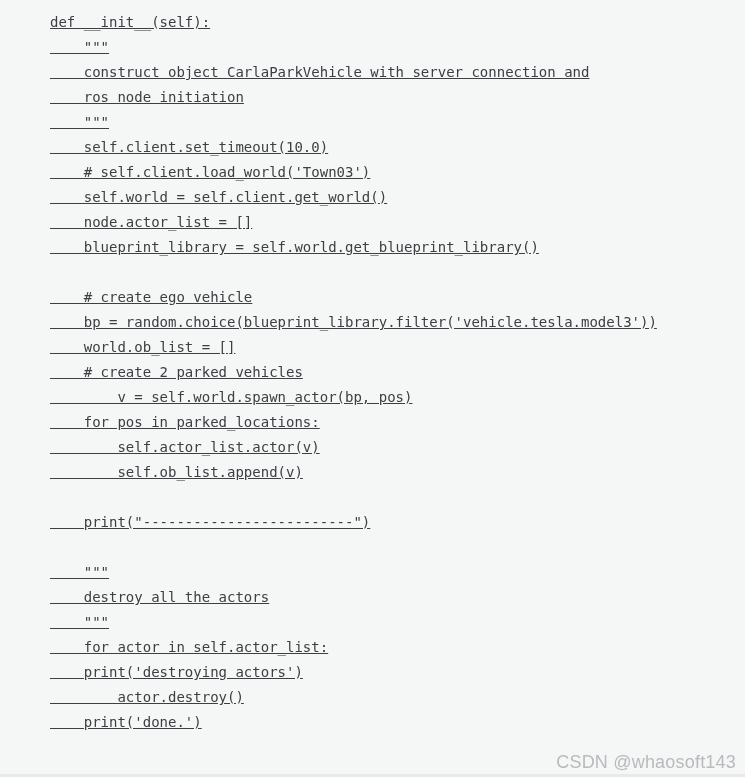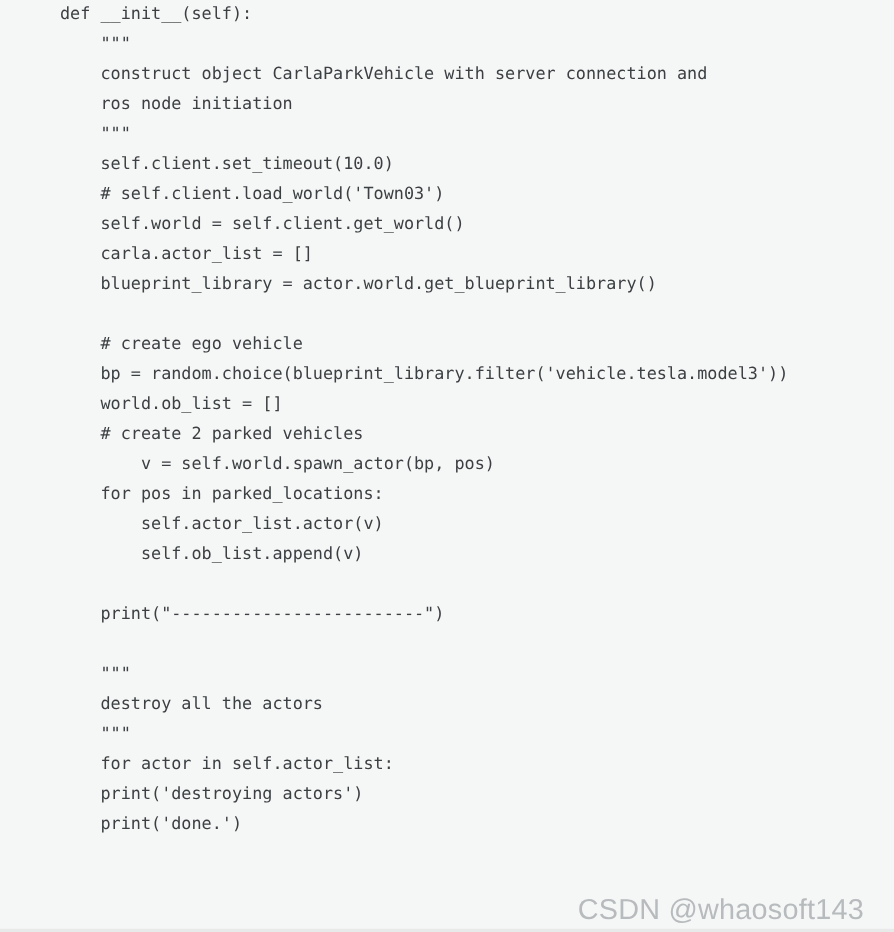--- a/index.html
+++ b/index.html
@@ -9,39 +9,40 @@
   body {
     width: 745px;
     height: 777px;
     background: #f5f6f6;
     overflow: hidden;
     position: relative;
     font-family: "Liberation Sans", sans-serif;
   }
   .code-block {
     position: absolute;
-    top: 0;
+    top: 10px;
     left: 0;
     padding: 0 0 0 50px;
     color: #3c4043;
     font-family: "DejaVu Sans Mono", monospace;
     font-size: 14px;
     line-height: 25px;
+    text-decoration: underline;
   }
   .code-line {
     height: 25px;
     white-space: pre;
   }
   .watermark {
     position: absolute;
-    right: 25px;
+    right: 9px;
     bottom: 4px;
     color: #b7bbbd;
     font-family: "Liberation Sans", sans-serif;
-    font-size: 24px;
+    font-size: 18px;
     letter-spacing: 0.2px;
   }
   .bottom-edge {
     position: absolute;
     left: 0;
     bottom: 0;
     width: 100%;
     height: 3px;
     background: #e8e9e9;
   }
@@ -51,36 +52,37 @@
 
 <div class="code-block" style="color: rgb(60, 64, 67);">
   <div class="code-line">def __init__(self):</div>
   <div class="code-line">    """</div>
   <div class="code-line">    construct object CarlaParkVehicle with server connection and</div>
   <div class="code-line">    ros node initiation</div>
   <div class="code-line">    """</div>
   <div class="code-line">    self.client.set_timeout(10.0)</div>
   <div class="code-line">    # self.client.load_world('Town03')</div>
   <div class="code-line">    self.world = self.client.get_world()</div>
-  <div class="code-line">    carla.actor_list = []</div>
-  <div class="code-line">    blueprint_library = actor.world.get_blueprint_library()</div>
+  <div class="code-line">    node.actor_list = []</div>
+  <div class="code-line">    blueprint_library = self.world.get_blueprint_library()</div>
   <div class="code-line"></div>
   <div class="code-line">    # create ego vehicle</div>
   <div class="code-line">    bp = random.choice(blueprint_library.filter('vehicle.tesla.model3'))</div>
   <div class="code-line">    world.ob_list = []</div>
   <div class="code-line">    # create 2 parked vehicles</div>
   <div class="code-line">        v = self.world.spawn_actor(bp, pos)</div>
   <div class="code-line">    for pos in parked_locations:</div>
   <div class="code-line">        self.actor_list.actor(v)</div>
   <div class="code-line">        self.ob_list.append(v)</div>
   <div class="code-line"></div>
   <div class="code-line">    print("-------------------------")</div>
   <div class="code-line"></div>
   <div class="code-line">    """</div>
   <div class="code-line">    destroy all the actors</div>
   <div class="code-line">    """</div>
   <div class="code-line">    for actor in self.actor_list:</div>
   <div class="code-line">    print('destroying actors')</div>
+  <div class="code-line">        actor.destroy()</div>
   <div class="code-line">    print('done.')</div>
 </div>
 
 <div class="watermark" style="color: rgb(183, 187, 189);">CSDN @whaosoft143</div>
 <div class="bottom-edge" style="background: rgb(232, 233, 233);"></div>
 
 </body></html>

